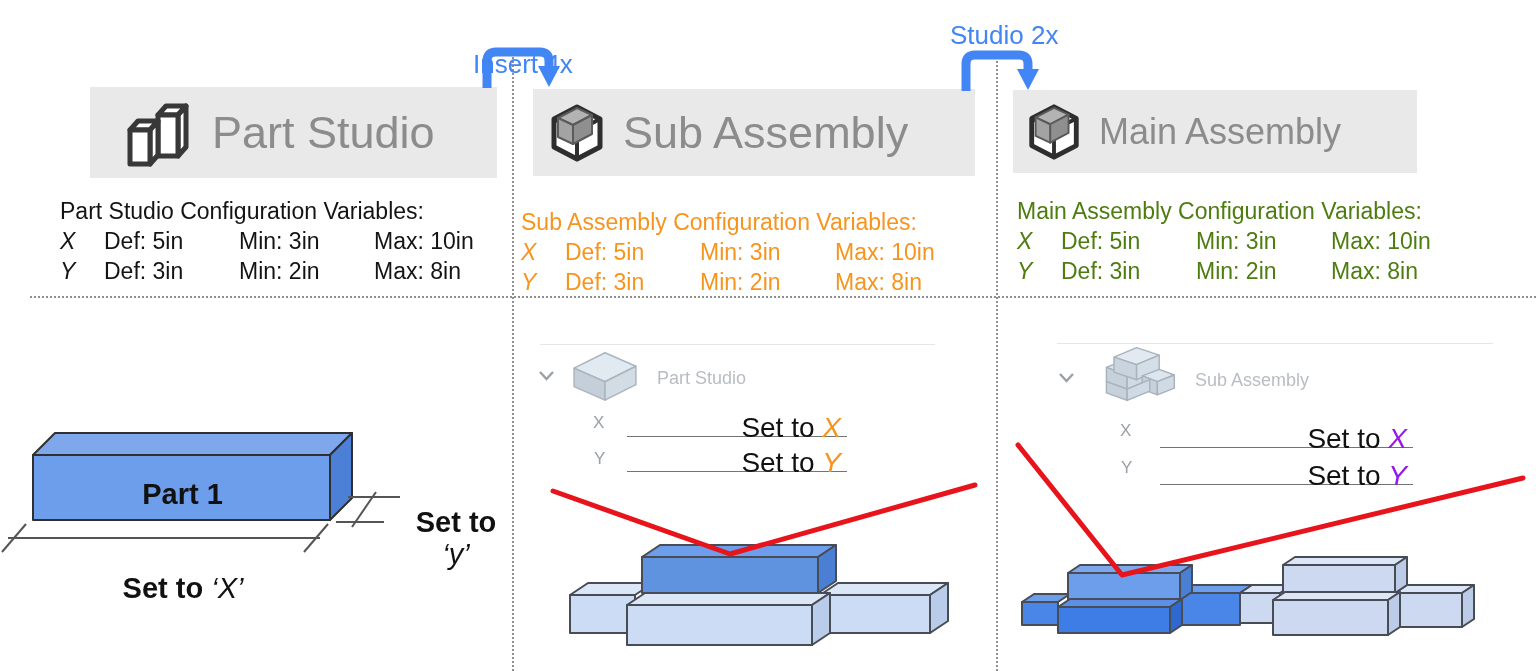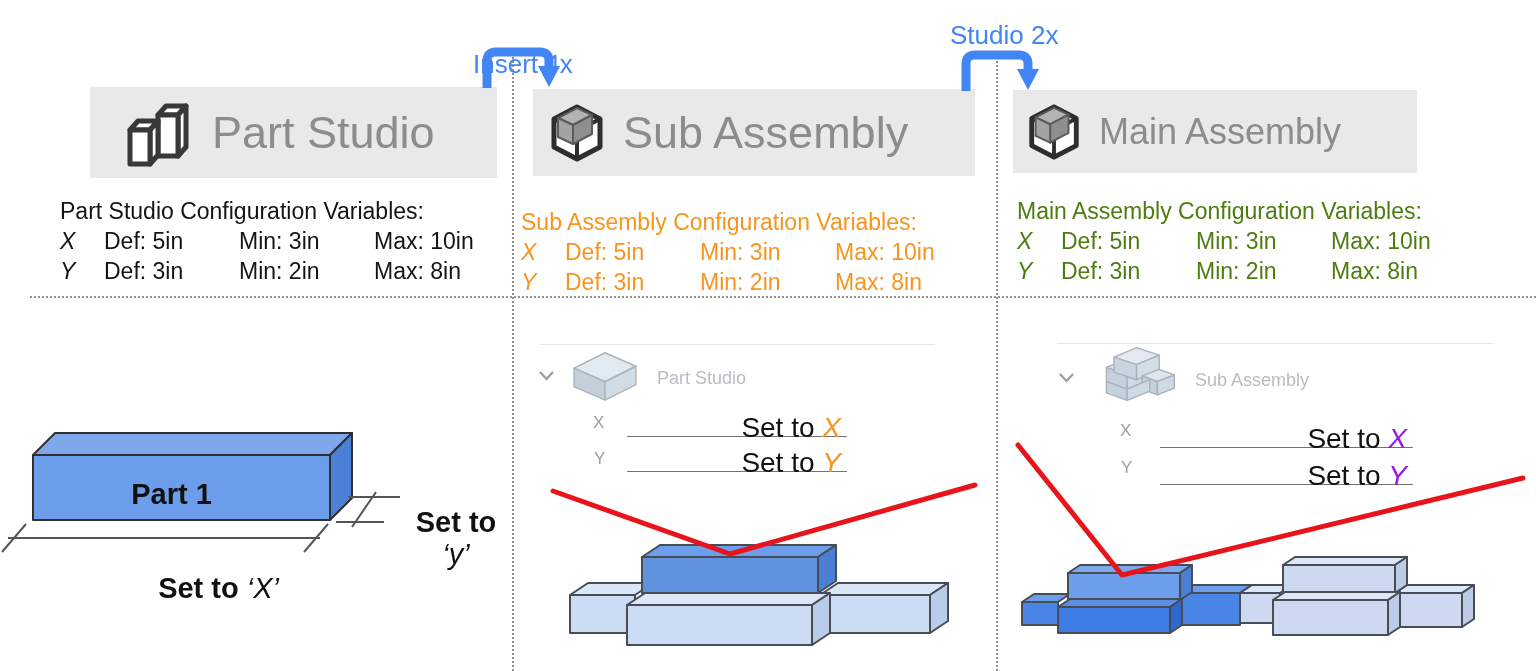--- a/index.html
+++ b/index.html
@@ -131,22 +131,22 @@
     </g>
     <g stroke="#555555" stroke-width="2" fill="none">
       <line x1="8" y1="113" x2="320" y2="113"></line>
       <line x1="2" y1="127" x2="26" y2="99"></line>
       <line x1="304" y1="127" x2="328" y2="99"></line>
       <line x1="348" y1="72" x2="400" y2="72"></line>
       <line x1="336" y1="97" x2="384" y2="97"></line>
       <line x1="352" y1="102" x2="376" y2="67"></line>
     </g>
   </svg>
-  <div class="abs bold-label" style="left:49px; top:478px; width:245px;">Part 1</div>
-  <div class="abs bold-label" style="left:59px; top:572px; width:220px;text-align:right;"><span>Set to </span><span class="ital">‘X’</span></div>
+  <div class="abs bold-label" style="left:60px; top:478px; width:245px;">Part 1</div>
+  <div class="abs bold-label" style="left:73px; top:572px; width:220px;"><span>Set to </span><span class="ital">‘X’</span></div>
   <div class="abs bold-label" style="left:405px; top:506px; width:102px; line-height:32px;">
     <div>Set to</div>
     <div class="ital">‘y’</div>
   </div>
 
   <div class="abs sep" style="left:540px; top:344px; width:395px;"></div>
   <svg class="abs" style="left:538px; top:370px; z-index:2;" width="17" height="11" viewBox="0 0 17 11">
     <polyline points="2,2 8.5,9 15,2" fill="none" stroke="#9aa0a6" stroke-width="2.4"></polyline>
   </svg>
   <svg class="abs" style="left:566px; top:345px; z-index:2;" width="78" height="58" viewBox="0 0 80 60">

